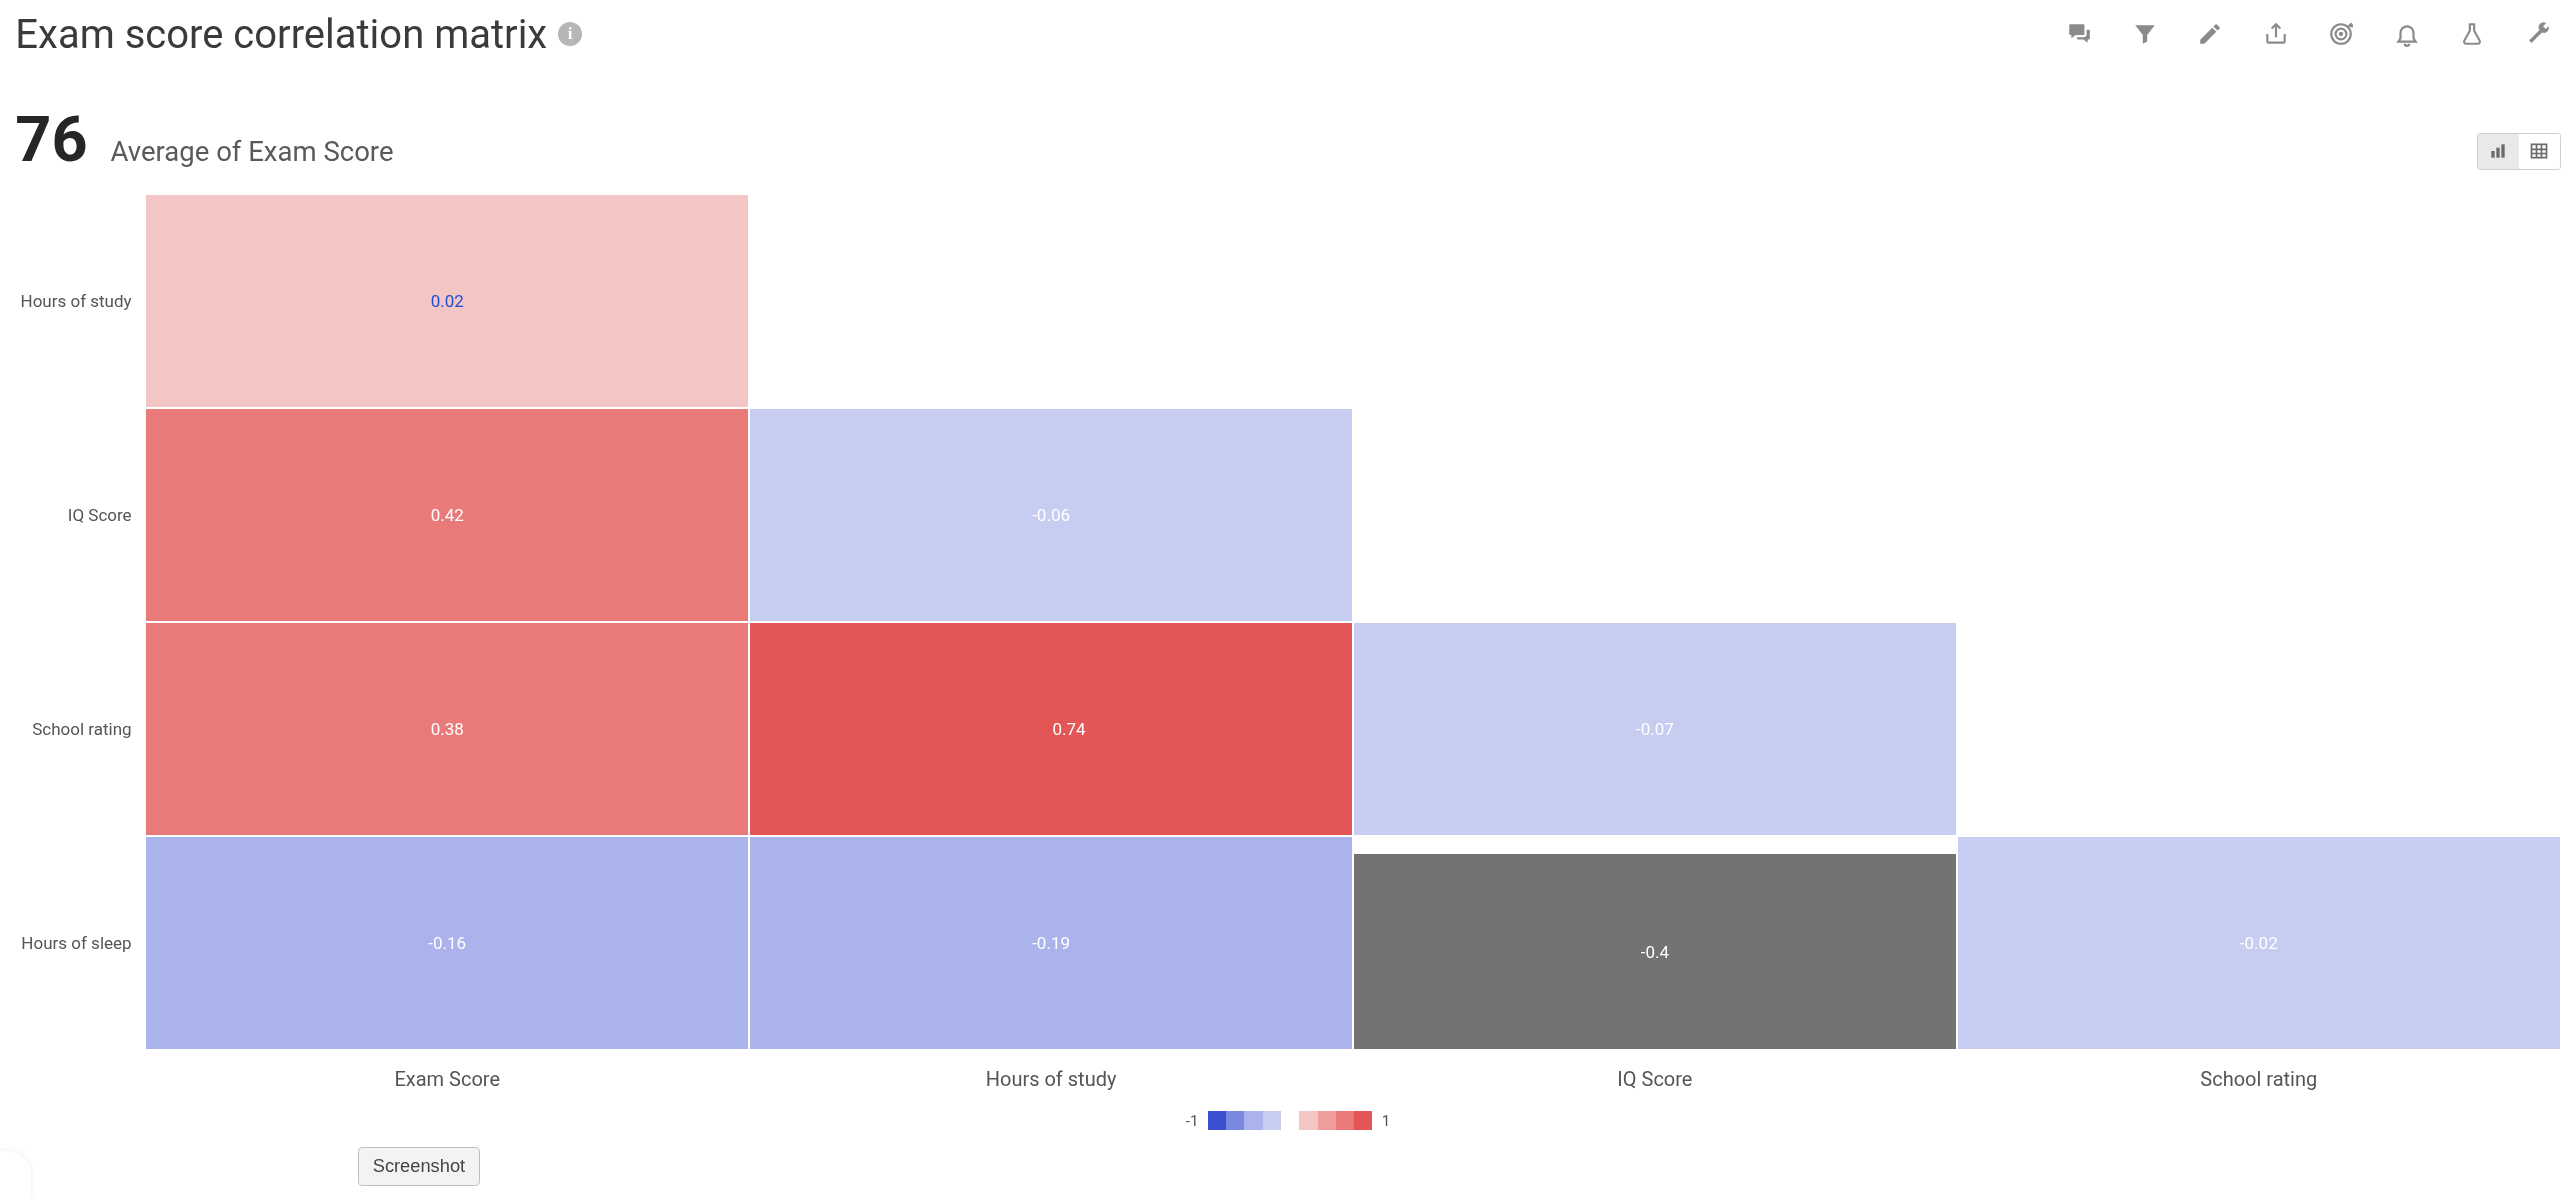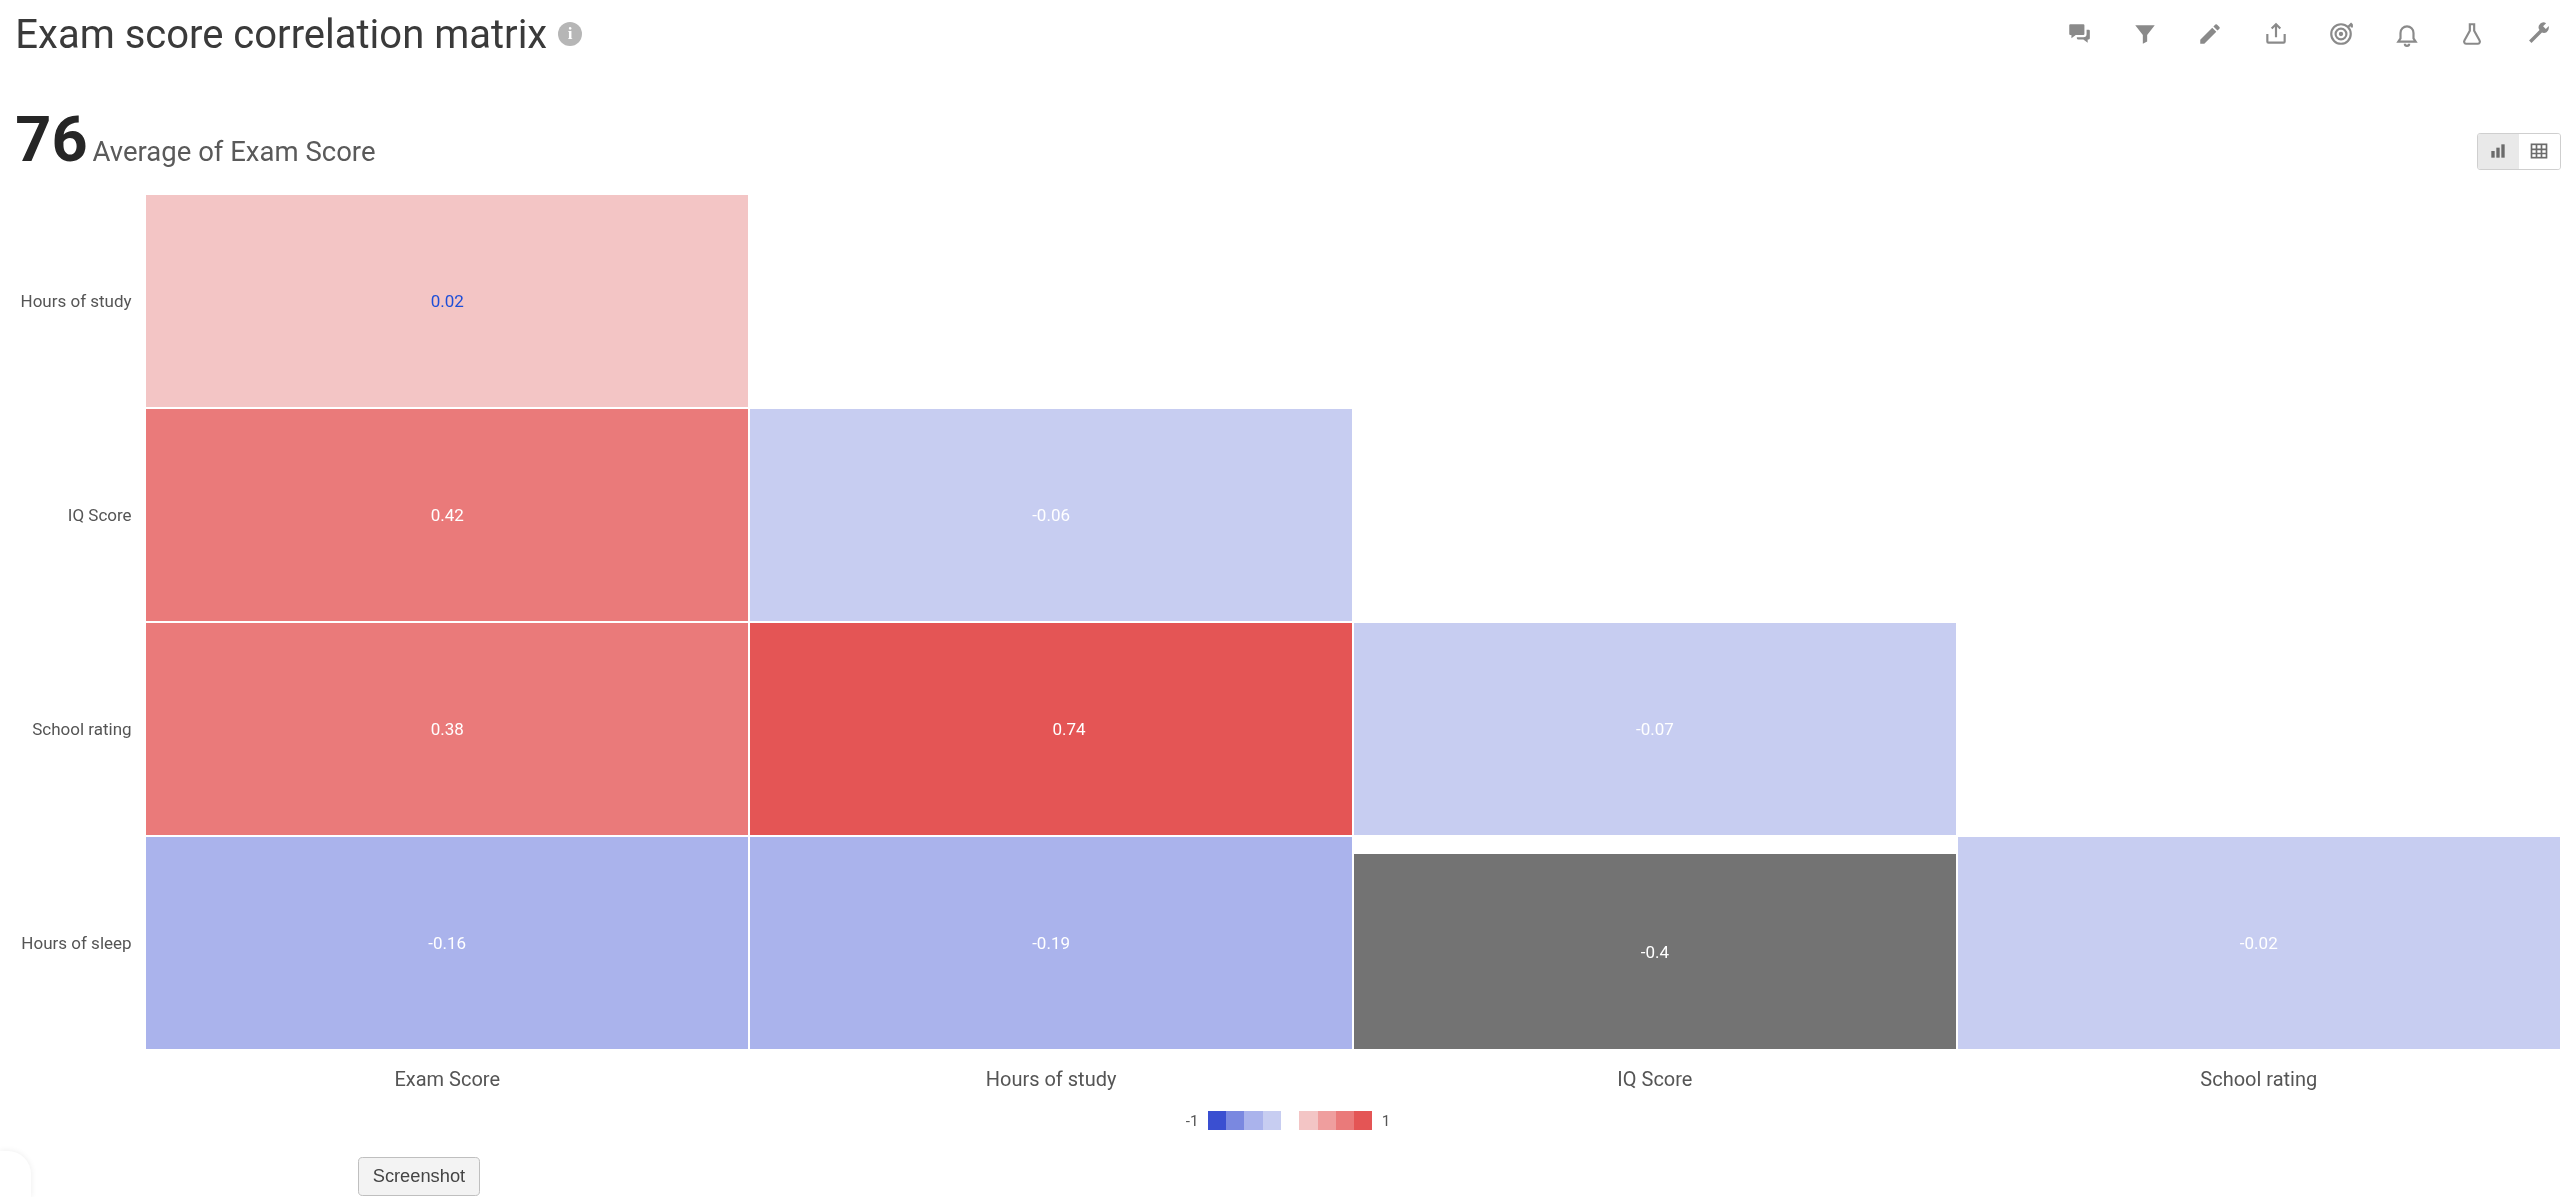--- a/index.html
+++ b/index.html
@@ -29,21 +29,21 @@
   .toolbar { display: flex; align-items: center; gap: 35px; padding-right: 7.6px; }
   .toolbar .icon-btn {
     width: 30.5px; height: 30.5px; display: flex; align-items: center; justify-content: center;
     color: #8a8a8a; cursor: pointer;
   }
   .toolbar .icon-btn svg { width: 26px; height: 26px; }
   .kpi-row {
     display: flex; align-items: baseline; justify-content: space-between;
     padding: 46px 15.3px 7.6px 15.3px;
   }
-  .kpi-left { display: flex; align-items: baseline; gap: 5px; }
+  .kpi-left { display: flex; align-items: baseline; gap: 23px; }
   .kpi-value { font-size: 63px; font-weight: 700; color: #262626; line-height: 1; }
   .kpi-label { font-size: 27.5px; color: #5a5a5a; font-weight: 400; }
   .view-toggle {
     display: flex; border: 0.8px solid #cfcfcf; border-radius: 3.1px; overflow: hidden;
   }
   .view-toggle .vt-btn {
     width: 41px; height: 35px; display: flex; align-items: center; justify-content: center;
     background: #fff; cursor: pointer;
   }
   .view-toggle .vt-btn.active { background: #e9e9e9; }
@@ -80,21 +80,21 @@
     display: flex; align-items: center; justify-content: center;
     gap: 9.2px; margin-top: 15.3px;
     font-size: 15.3px; color: #555;
   }
   .legend-row .swatches { display: flex; }
   .legend-row .sw { width: 18.3px; height: 18.3px; }
   .legend-row .gap { width: 18.3px; }
   .screenshot-btn {
     position: absolute;
     left: 358px;
-    bottom: 1px;
+    bottom: 11px;
     padding: 7.6px 13.7px;
     border: 0.8px solid #bfbfbf;
     border-radius: 4.6px;
     background: #f3f3f3;
     font-size: 18.3px;
     color: #444;
     cursor: pointer;
   }
   .bottom-fade {
     position: absolute;

